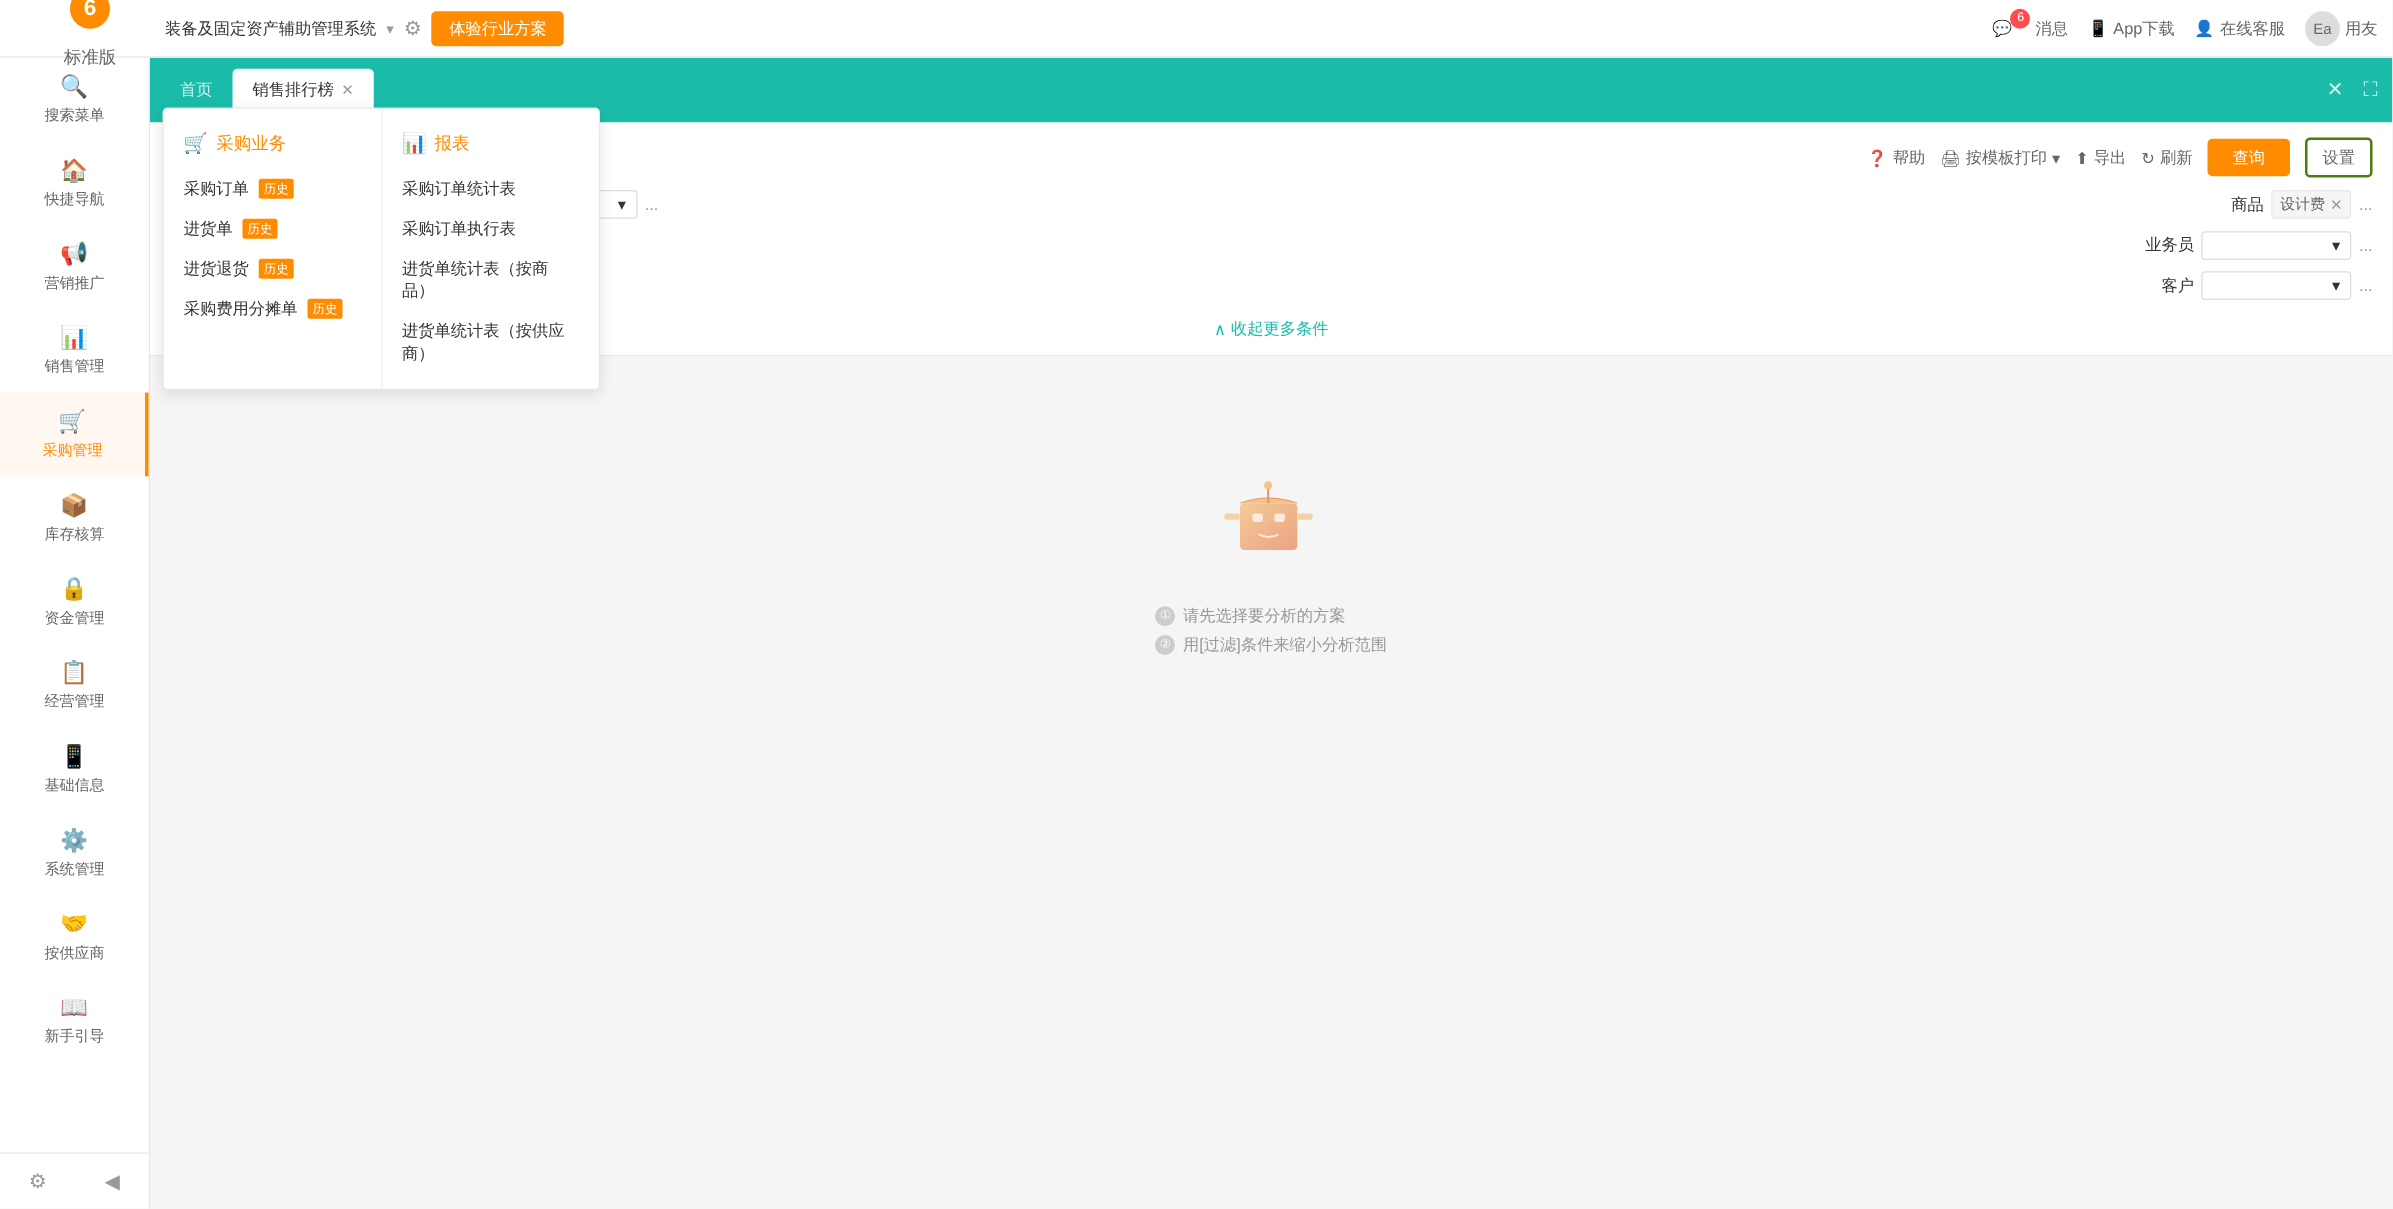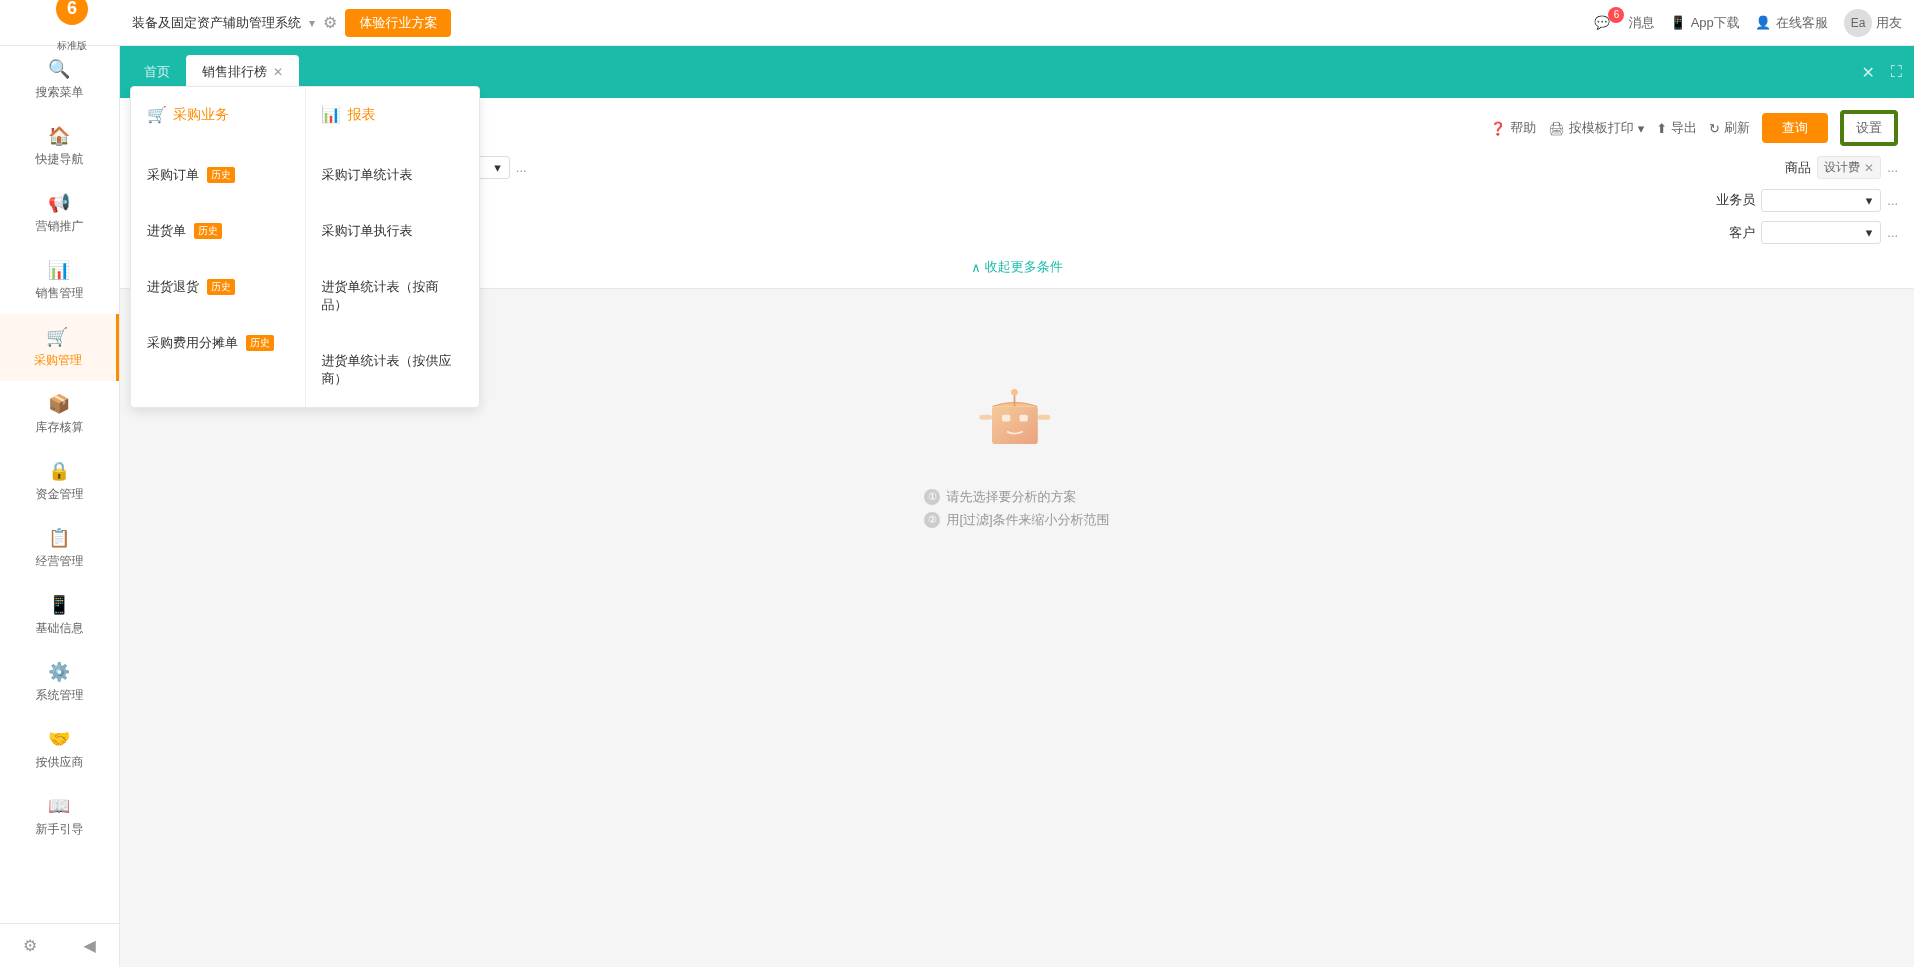--- a/index.html
+++ b/index.html
@@ -24,21 +24,21 @@
       align-items: center;
       justify-content: center;
     }
     .logo-icon {
       width: 32px; height: 32px;
       background: #ff8c00;
       border-radius: 50%;
       display: flex; align-items: center; justify-content: center;
       color: #fff; font-size: 18px; font-weight: bold;
     }
-    .logo-text { font-size: 10px; color: #666; margin-top: 14px; }
+    .logo-text { font-size: 14px; color: #666; margin-top: 14px; }
     .header-center {
       flex: 1;
       display: flex;
       align-items: center;
       gap: 8px;
     }
     .system-title {
       font-size: 13px;
       color: #333;
     }
@@ -220,21 +220,21 @@
     .query-btn {
       background: #ff8c00;
       color: #fff;
       border: none;
       padding: 6px 20px;
       border-radius: 4px;
       cursor: pointer;
       font-size: 13px;
     }
     .settings-btn {
-      border: 4px solid #4d7c0f;
+      border: 2px solid #4d7c0f;
       color: #666;
       padding: 5px 12px;
       border-radius: 4px;
       cursor: pointer;
       background: #fff;
       font-size: 13px;
     }
     .filter-row {
       display: flex;
       align-items: center;
@@ -349,21 +349,20 @@
       font-size: 16px;
     }
     .dropdown-item {
       display: flex;
       align-items: center;
       padding: 7px 16px;
       cursor: pointer;
       color: #333;
       font-size: 13px;
       gap: 8px;
-      margin-top: 24px;
     }
     .history-badge {
       background: #ff8c00;
       color: #fff;
       font-size: 10px;
       padding: 1px 4px;
       border-radius: 2px;
     }
   </style>
 </head>

